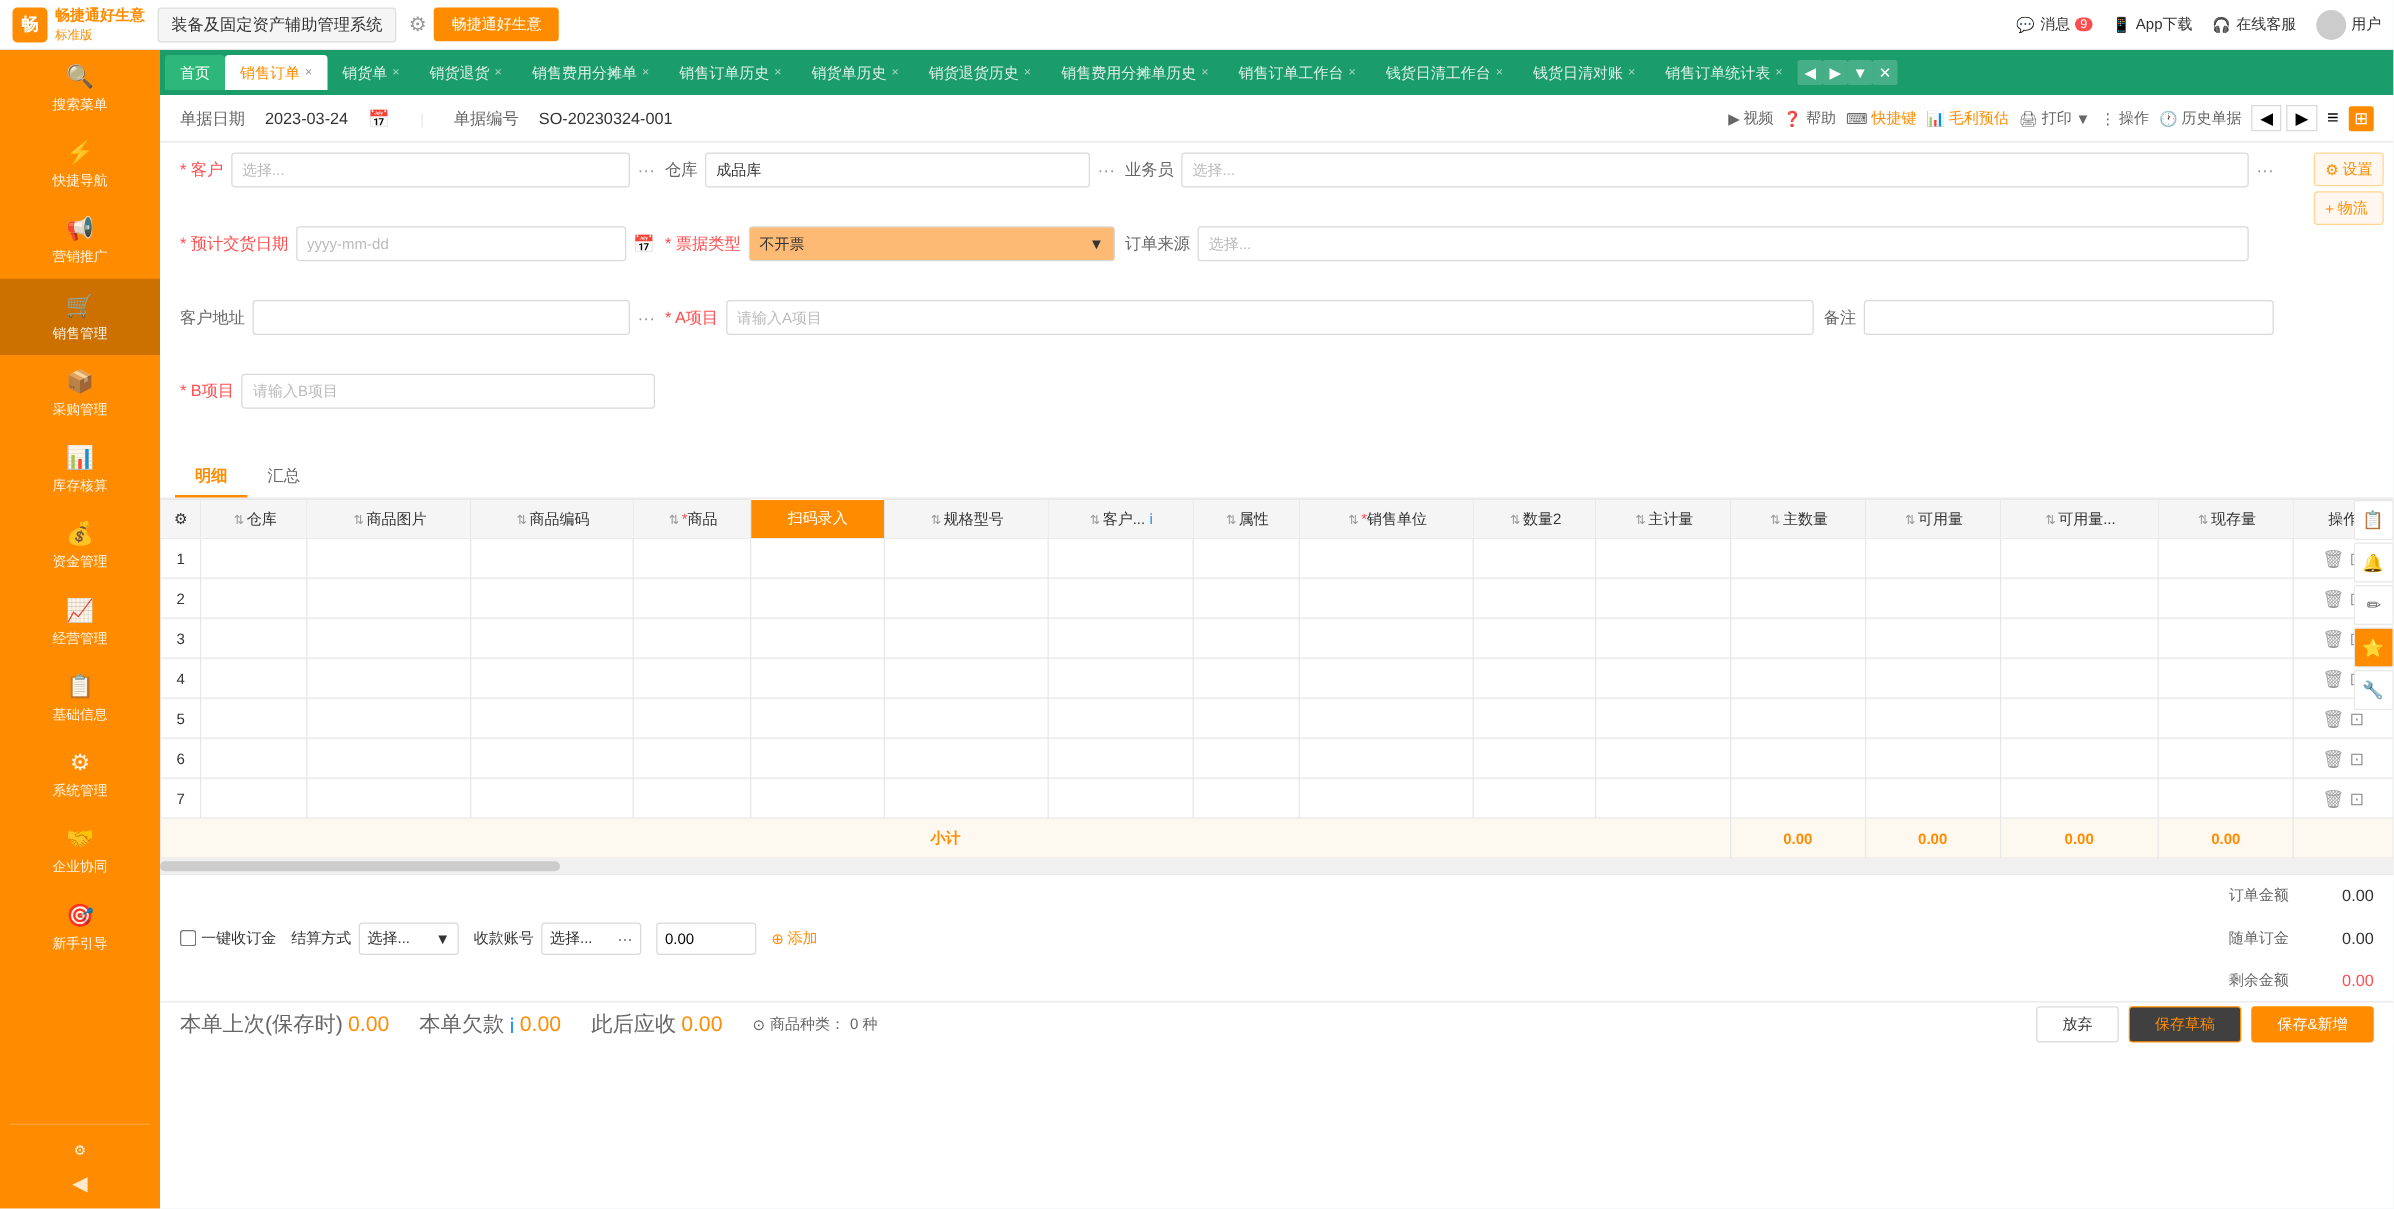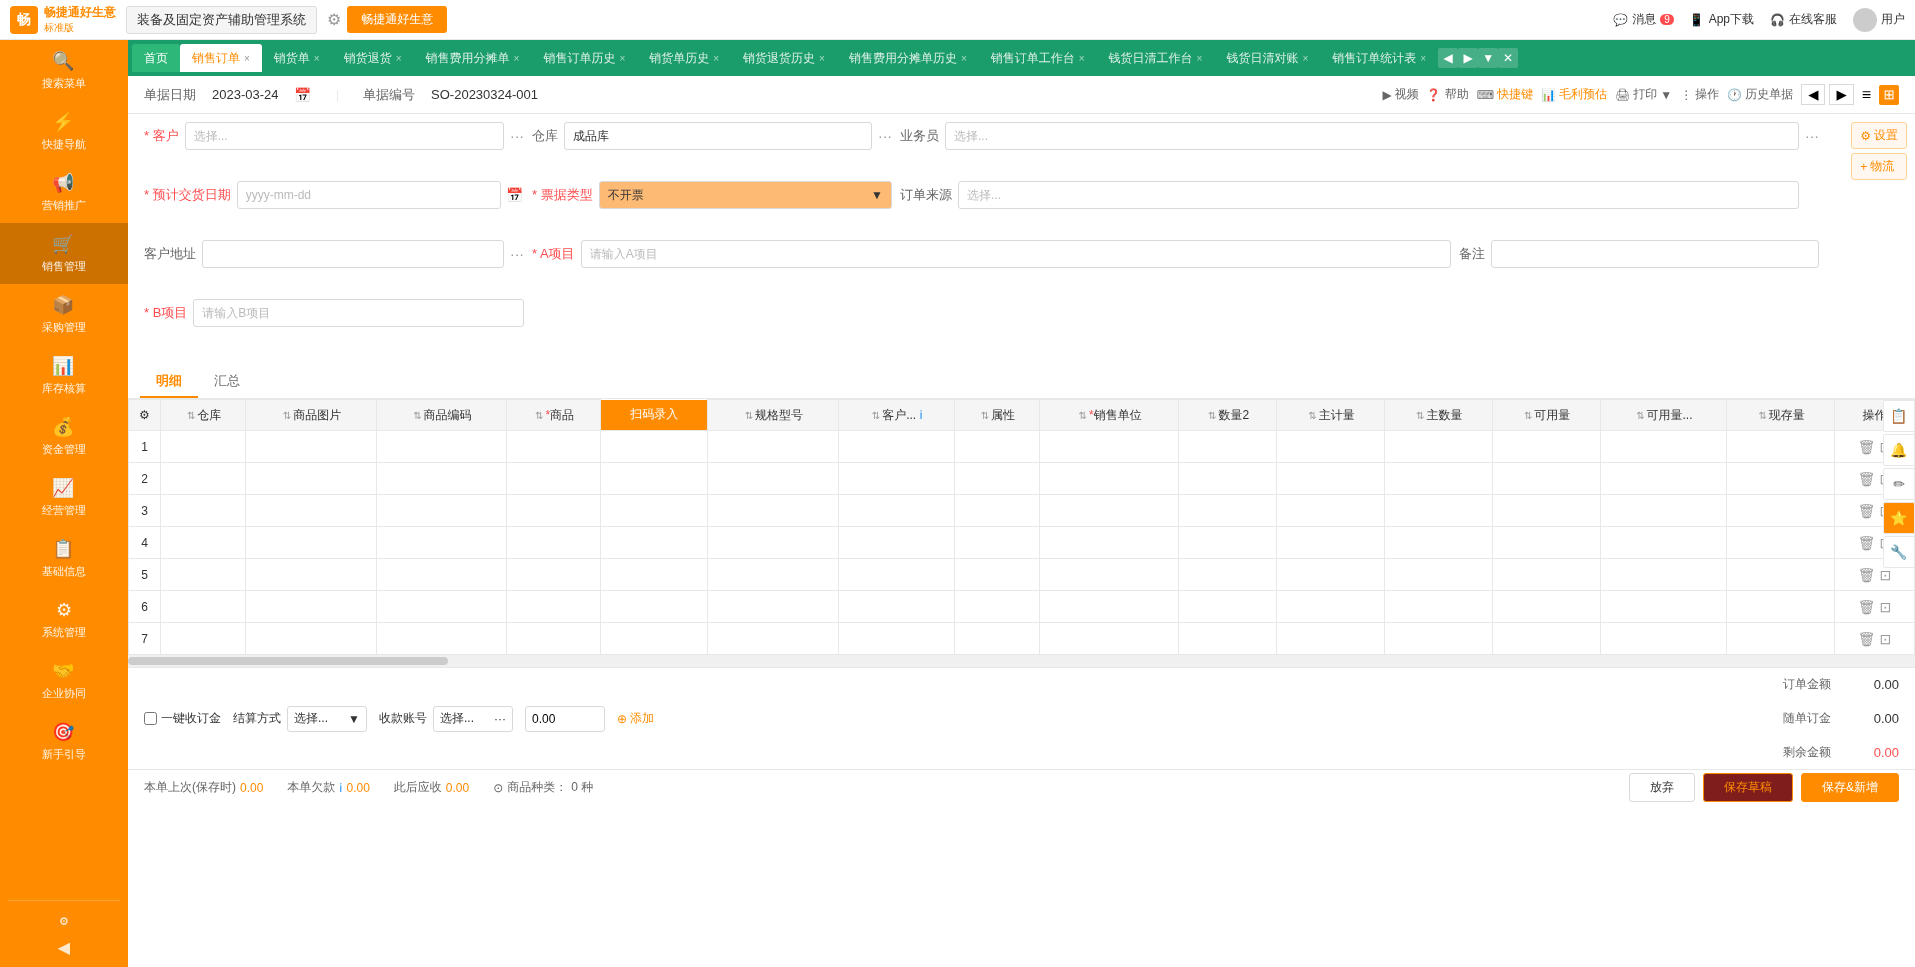--- a/index.html
+++ b/index.html
@@ -79,25 +79,25 @@
 
     
     .summary-right { margin-left: auto; display: flex; flex-direction: column; gap: 17px; align-items: flex-end; }
     .summary-row { display: flex; gap: 8px; align-items: center; }
     .summary-label { color: #666; font-size: 12px; }
     .summary-value { color: #333; font-size: 13px; min-width: 60px; text-align: right; }
     .summary-value.highlight { color: #ff4d4f; }
 
     
     .page-footer { height: 36px; background: #fff; border-top: 1px solid #e8e8e8; display: flex; align-items: center; padding: 0 16px; gap: 24px; flex-shrink: 0; }
-    .footer-stat { display: flex; align-items: center; gap: 4px; font-size: 12px; color: #666; }
+    .footer-stat { display: flex; align-items: center; gap: 4px; font-size: 17px; color: #666; }
     .footer-stat .value { color: #ff8c00; }
     .footer-actions { margin-left: auto; display: flex; gap: 8px; }
     .btn-discard { background: #fff; border: 1px solid #d9d9d9; color: #333; padding: 5px 20px; border-radius: 3px; cursor: pointer; font-size: 12px; }
-    .btn-save-draft { background: #7f1d1d; border: 1px solid #ff8c00; color: #ff8c00; padding: 5px 20px; border-radius: 3px; cursor: pointer; font-size: 12px; }
+    .btn-save-draft { background: #404040; border: 1px solid #ff8c00; color: #ff8c00; padding: 5px 20px; border-radius: 3px; cursor: pointer; font-size: 12px; }
     .btn-save-new { background: #ff8c00; border: 1px solid #ff8c00; color: #fff; padding: 5px 20px; border-radius: 3px; cursor: pointer; font-size: 12px; }
     .footer-middle { display: flex; align-items: center; gap: 4px; font-size: 12px; color: #666; }
 
     
     .right-float { position: fixed; right: 0; top: 50%; transform: translateY(-50%); display: flex; flex-direction: column; gap: 4px; }
     .float-btn { width: 32px; height: 32px; background: #fff; border: 1px solid #e8e8e8; display: flex; align-items: center; justify-content: center; cursor: pointer; border-radius: 2px; font-size: 14px; color: #666; }
     .float-btn.active { background: #ff8c00; color: white; }
     .setting-btn { background: #fff7f0; border: 1px solid #ffd591; color: #ff8c00; padding: 4px 8px; border-radius: 3px; cursor: pointer; font-size: 12px; display: flex; align-items: center; gap: 3px; white-space: nowrap; }
 
     .collapse-btn { background: none; border: none; color: rgba(255,255,255,0.8); cursor: pointer; padding: 0 4px; font-size: 16px; margin-top: auto; margin-bottom: 10px; text-align: center; width: 100%; }
@@ -580,20 +580,28 @@
                   <td></td>
                   <td></td>
                   <td></td>
                 <td>
                     <div class="row-actions">
                       <button class="row-action-btn">🗑</button>
                       <button class="row-action-btn">⊡</button>
                     </div>
                   </td>
               </tr>
+              <tr class="subtotal-row">
+                <td colspan="12" class="subtotal-label">小计</td>
+                <td style="text-align:center;color:#ff8c00;font-weight:bold;">0.00</td>
+                <td style="text-align:center;color:#ff8c00;font-weight:bold;">0.00</td>
+                <td style="text-align:center;color:#ff8c00;font-weight:bold;">0.00</td>
+                <td style="text-align:center;color:#ff8c00;font-weight:bold;">0.00</td>
+                <td></td>
+              </tr>
             </tbody>
           </table>
         </div>
 
         <div class="table-scroll-bar">
           <div class="scroll-thumb"></div>
         </div>
 
         <div style="padding:8px 16px;border-top:1px solid #e8e8e8;display:flex;align-items:center;gap:12px;">
           <div class="checkbox-field">

